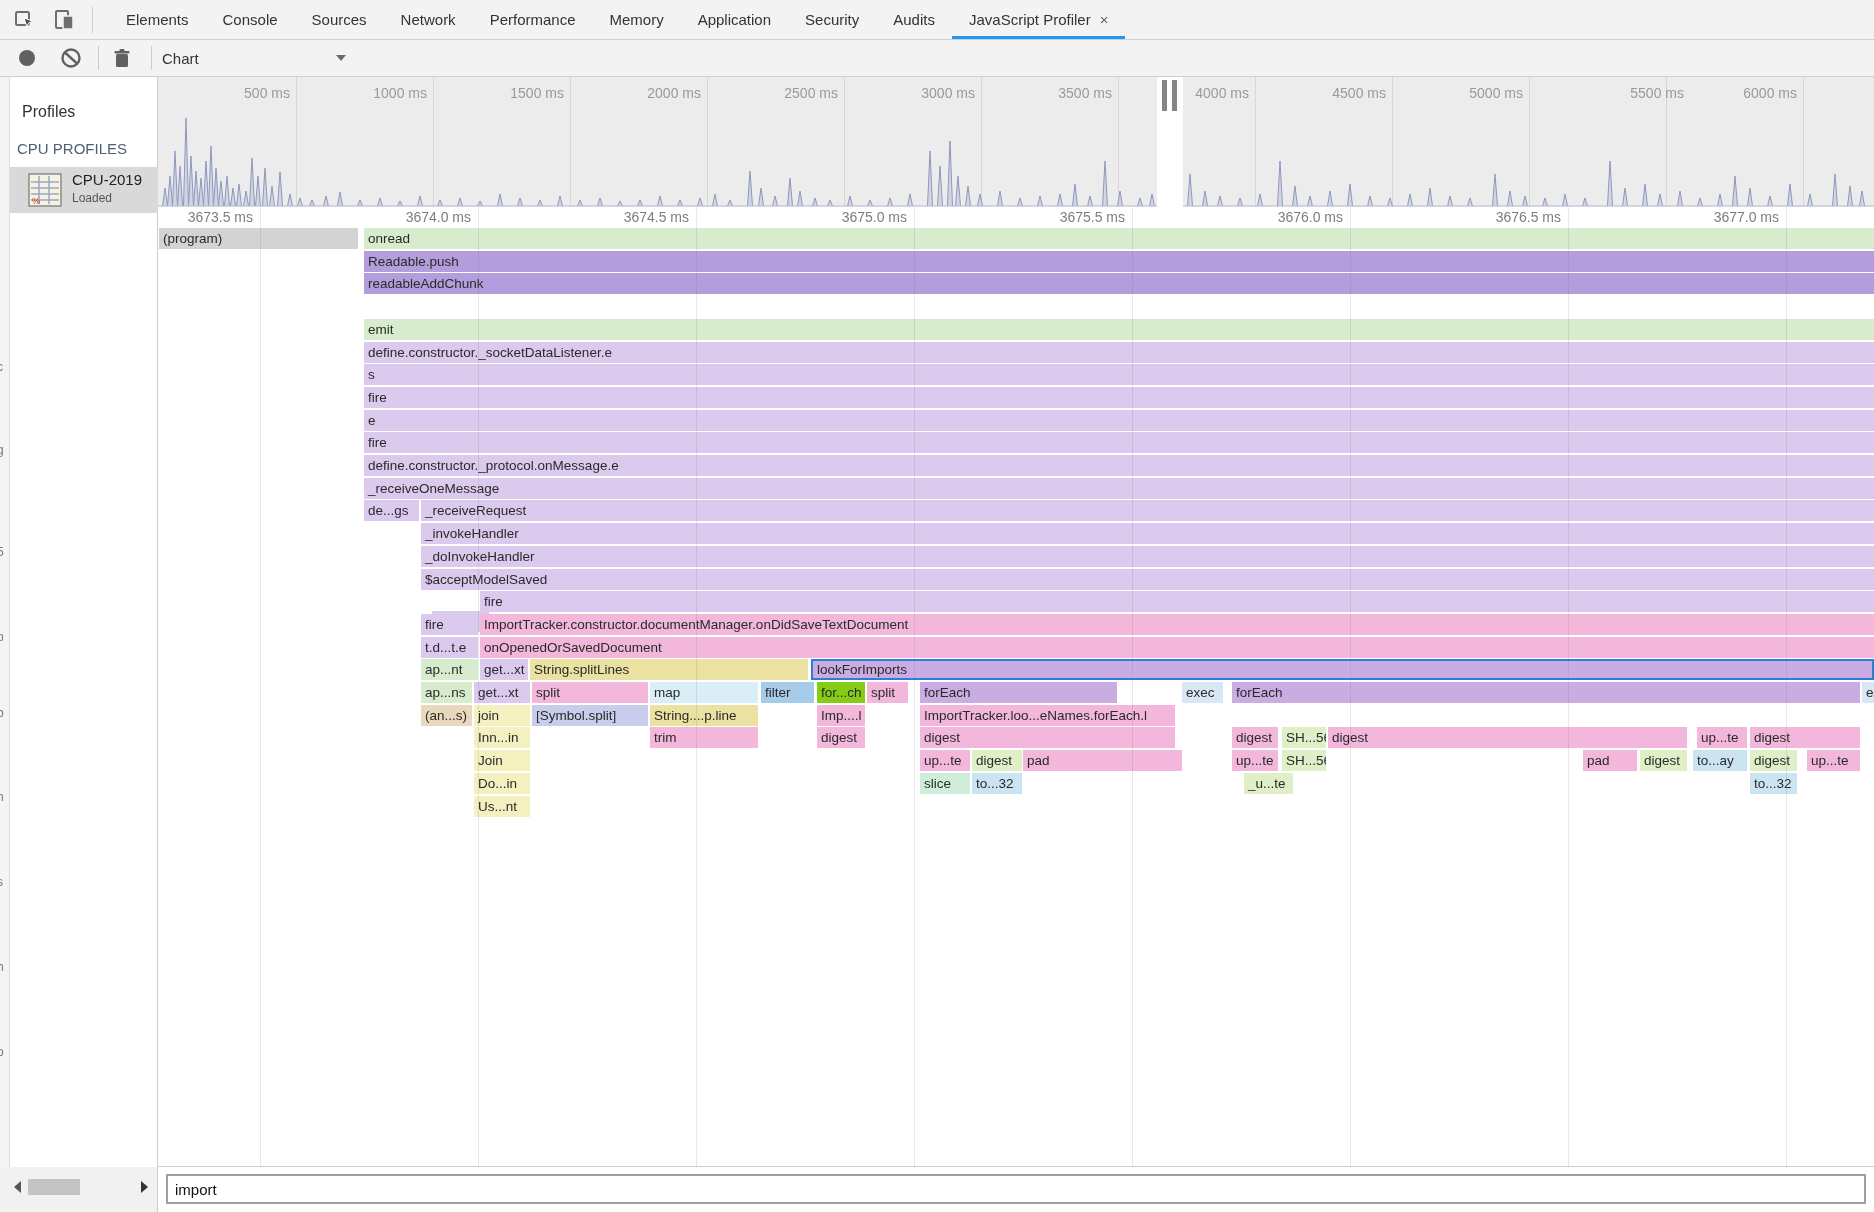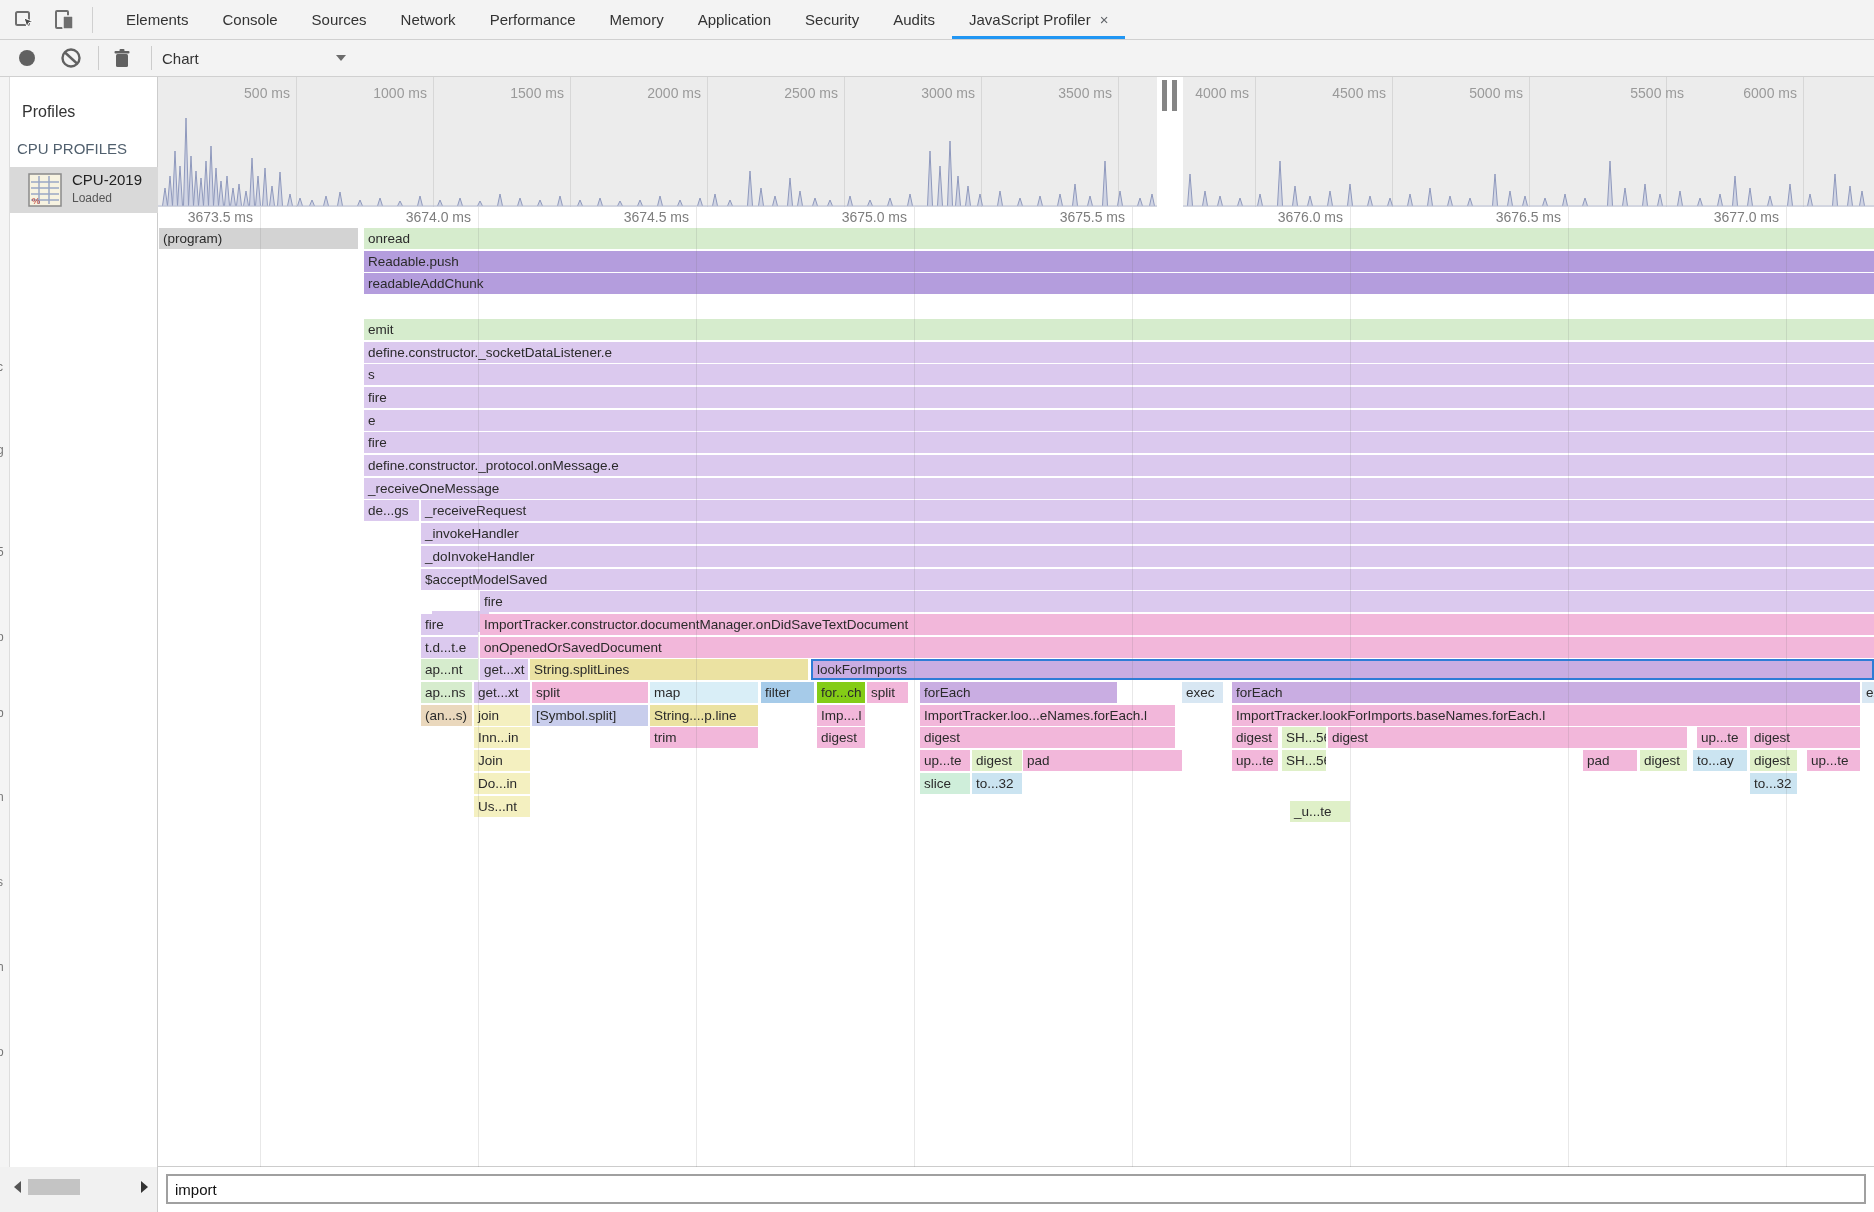--- a/index.html
+++ b/index.html
@@ -294,21 +294,20 @@
       <div class="bar" title="forEach" style="left: 762px; top: 455px; width: 197px; background: rgb(201, 173, 226);">forEach</div>
       <div class="bar" title="exec" style="left: 1024px; top: 455px; width: 41px; background: rgb(216, 231, 243);">exec</div>
       <div class="bar" title="forEach" style="left: 1074px; top: 455px; width: 628px; background: rgb(201, 173, 226);">forEach</div>
       <div class="bar" title="ex" style="left: 1704px; top: 455px; width: 12px; background: rgb(216, 231, 243);">ex</div>
       <div class="bar" title="(an...s)" style="left: 263px; top: 477.7px; width: 51px; background: rgb(234, 216, 189);">(an...s)</div>
       <div class="bar" title="join" style="left: 316px; top: 477.7px; width: 56px; background: rgb(244, 240, 192);">join</div>
       <div class="bar" title="[Symbol.split]" style="left: 374px; top: 477.7px; width: 116px; background: rgb(200, 205, 236);">[Symbol.split]</div>
       <div class="bar" title="String....p.line" style="left: 492px; top: 477.7px; width: 108px; background: rgb(235, 226, 162);">String....p.line</div>
       <div class="bar" title="Imp....l" style="left: 659px; top: 477.7px; width: 48px; background: rgb(242, 183, 218);">Imp....l</div>
       <div class="bar" title="ImportTracker.loo...eNames.forEach.l" style="left: 762px; top: 477.7px; width: 255px; background: rgb(242, 183, 218);">ImportTracker.loo...eNames.forEach.l</div>
-      <div class="bar" title="ImportTracker.lookForImports.baseNames.forEach.l" style="left: 1074px; top: 477.7px; width: 628px; background: rgb(242, 183, 218);">ImportTracker.lookForImports.baseNames.forEach.l</div>
       <div class="bar" title="Inn...in" style="left: 316px; top: 500.4px; width: 56px; background: rgb(244, 240, 192);">Inn...in</div>
       <div class="bar" title="trim" style="left: 492px; top: 500.4px; width: 108px; background: rgb(242, 183, 218);">trim</div>
       <div class="bar" title="digest" style="left: 659px; top: 500.4px; width: 48px; background: rgb(242, 183, 218);">digest</div>
       <div class="bar" title="digest" style="left: 762px; top: 500.4px; width: 255px; background: rgb(242, 183, 218);">digest</div>
       <div class="bar" title="digest" style="left: 1074px; top: 500.4px; width: 46px; background: rgb(242, 183, 218);">digest</div>
       <div class="bar" title="SH...56" style="left: 1124px; top: 500.4px; width: 44px; background: rgb(223, 240, 200);">SH...56</div>
       <div class="bar" title="digest" style="left: 1170px; top: 500.4px; width: 359px; background: rgb(242, 183, 218);">digest</div>
       <div class="bar" title="up...te" style="left: 1539px; top: 500.4px; width: 50px; background: rgb(242, 183, 218);">up...te</div>
       <div class="bar" title="digest" style="left: 1592px; top: 500.4px; width: 110px; background: rgb(242, 183, 218);">digest</div>
       <div class="bar" title="Join" style="left: 316px; top: 523.1px; width: 56px; background: rgb(244, 240, 192);">Join</div>
@@ -318,21 +317,21 @@
       <div class="bar" title="up...te" style="left: 1074px; top: 523.1px; width: 46px; background: rgb(242, 183, 218);">up...te</div>
       <div class="bar" title="SH...56" style="left: 1124px; top: 523.1px; width: 44px; background: rgb(223, 240, 200);">SH...56</div>
       <div class="bar" title="pad" style="left: 1425px; top: 523.1px; width: 54px; background: rgb(242, 183, 218);">pad</div>
       <div class="bar" title="digest" style="left: 1482px; top: 523.1px; width: 47px; background: rgb(223, 240, 200);">digest</div>
       <div class="bar" title="to...ay" style="left: 1535px; top: 523.1px; width: 54px; background: rgb(203, 228, 241);">to...ay</div>
       <div class="bar" title="digest" style="left: 1592px; top: 523.1px; width: 47px; background: rgb(223, 240, 200);">digest</div>
       <div class="bar" title="up...te" style="left: 1649px; top: 523.1px; width: 53px; background: rgb(242, 183, 218);">up...te</div>
       <div class="bar" title="Do...in" style="left: 316px; top: 545.8px; width: 56px; background: rgb(244, 240, 192);">Do...in</div>
       <div class="bar" title="slice" style="left: 762px; top: 545.8px; width: 50px; background: rgb(207, 238, 218);">slice</div>
       <div class="bar" title="to...32" style="left: 814px; top: 545.8px; width: 50px; background: rgb(203, 228, 241);">to...32</div>
-      <div class="bar" title="_u...te" style="left: 1132px; top: 545.8px; width: 60px; background: rgb(223, 240, 200); margin-top: 28px;">_u...te</div>
+      <div class="bar" title="_u...te" style="left: 1086px; top: 545.8px; width: 49px; background: rgb(223, 240, 200);">_u...te</div>
       <div class="bar" title="to...32" style="left: 1592px; top: 545.8px; width: 47px; background: rgb(203, 228, 241);">to...32</div>
       <div class="bar" title="Us...nt" style="left: 316px; top: 568.5px; width: 56px; background: rgb(244, 240, 192);">Us...nt</div>
     </div>
   <div id="grid-overlay">
       <div class="grid-line" style="left: 102px;"></div>
       <div class="grid-line" style="left: 320px;"></div>
       <div class="grid-line" style="left: 538px;"></div>
       <div class="grid-line" style="left: 756px;"></div>
       <div class="grid-line" style="left: 974px;"></div>
       <div class="grid-line" style="left: 1192px;"></div>

